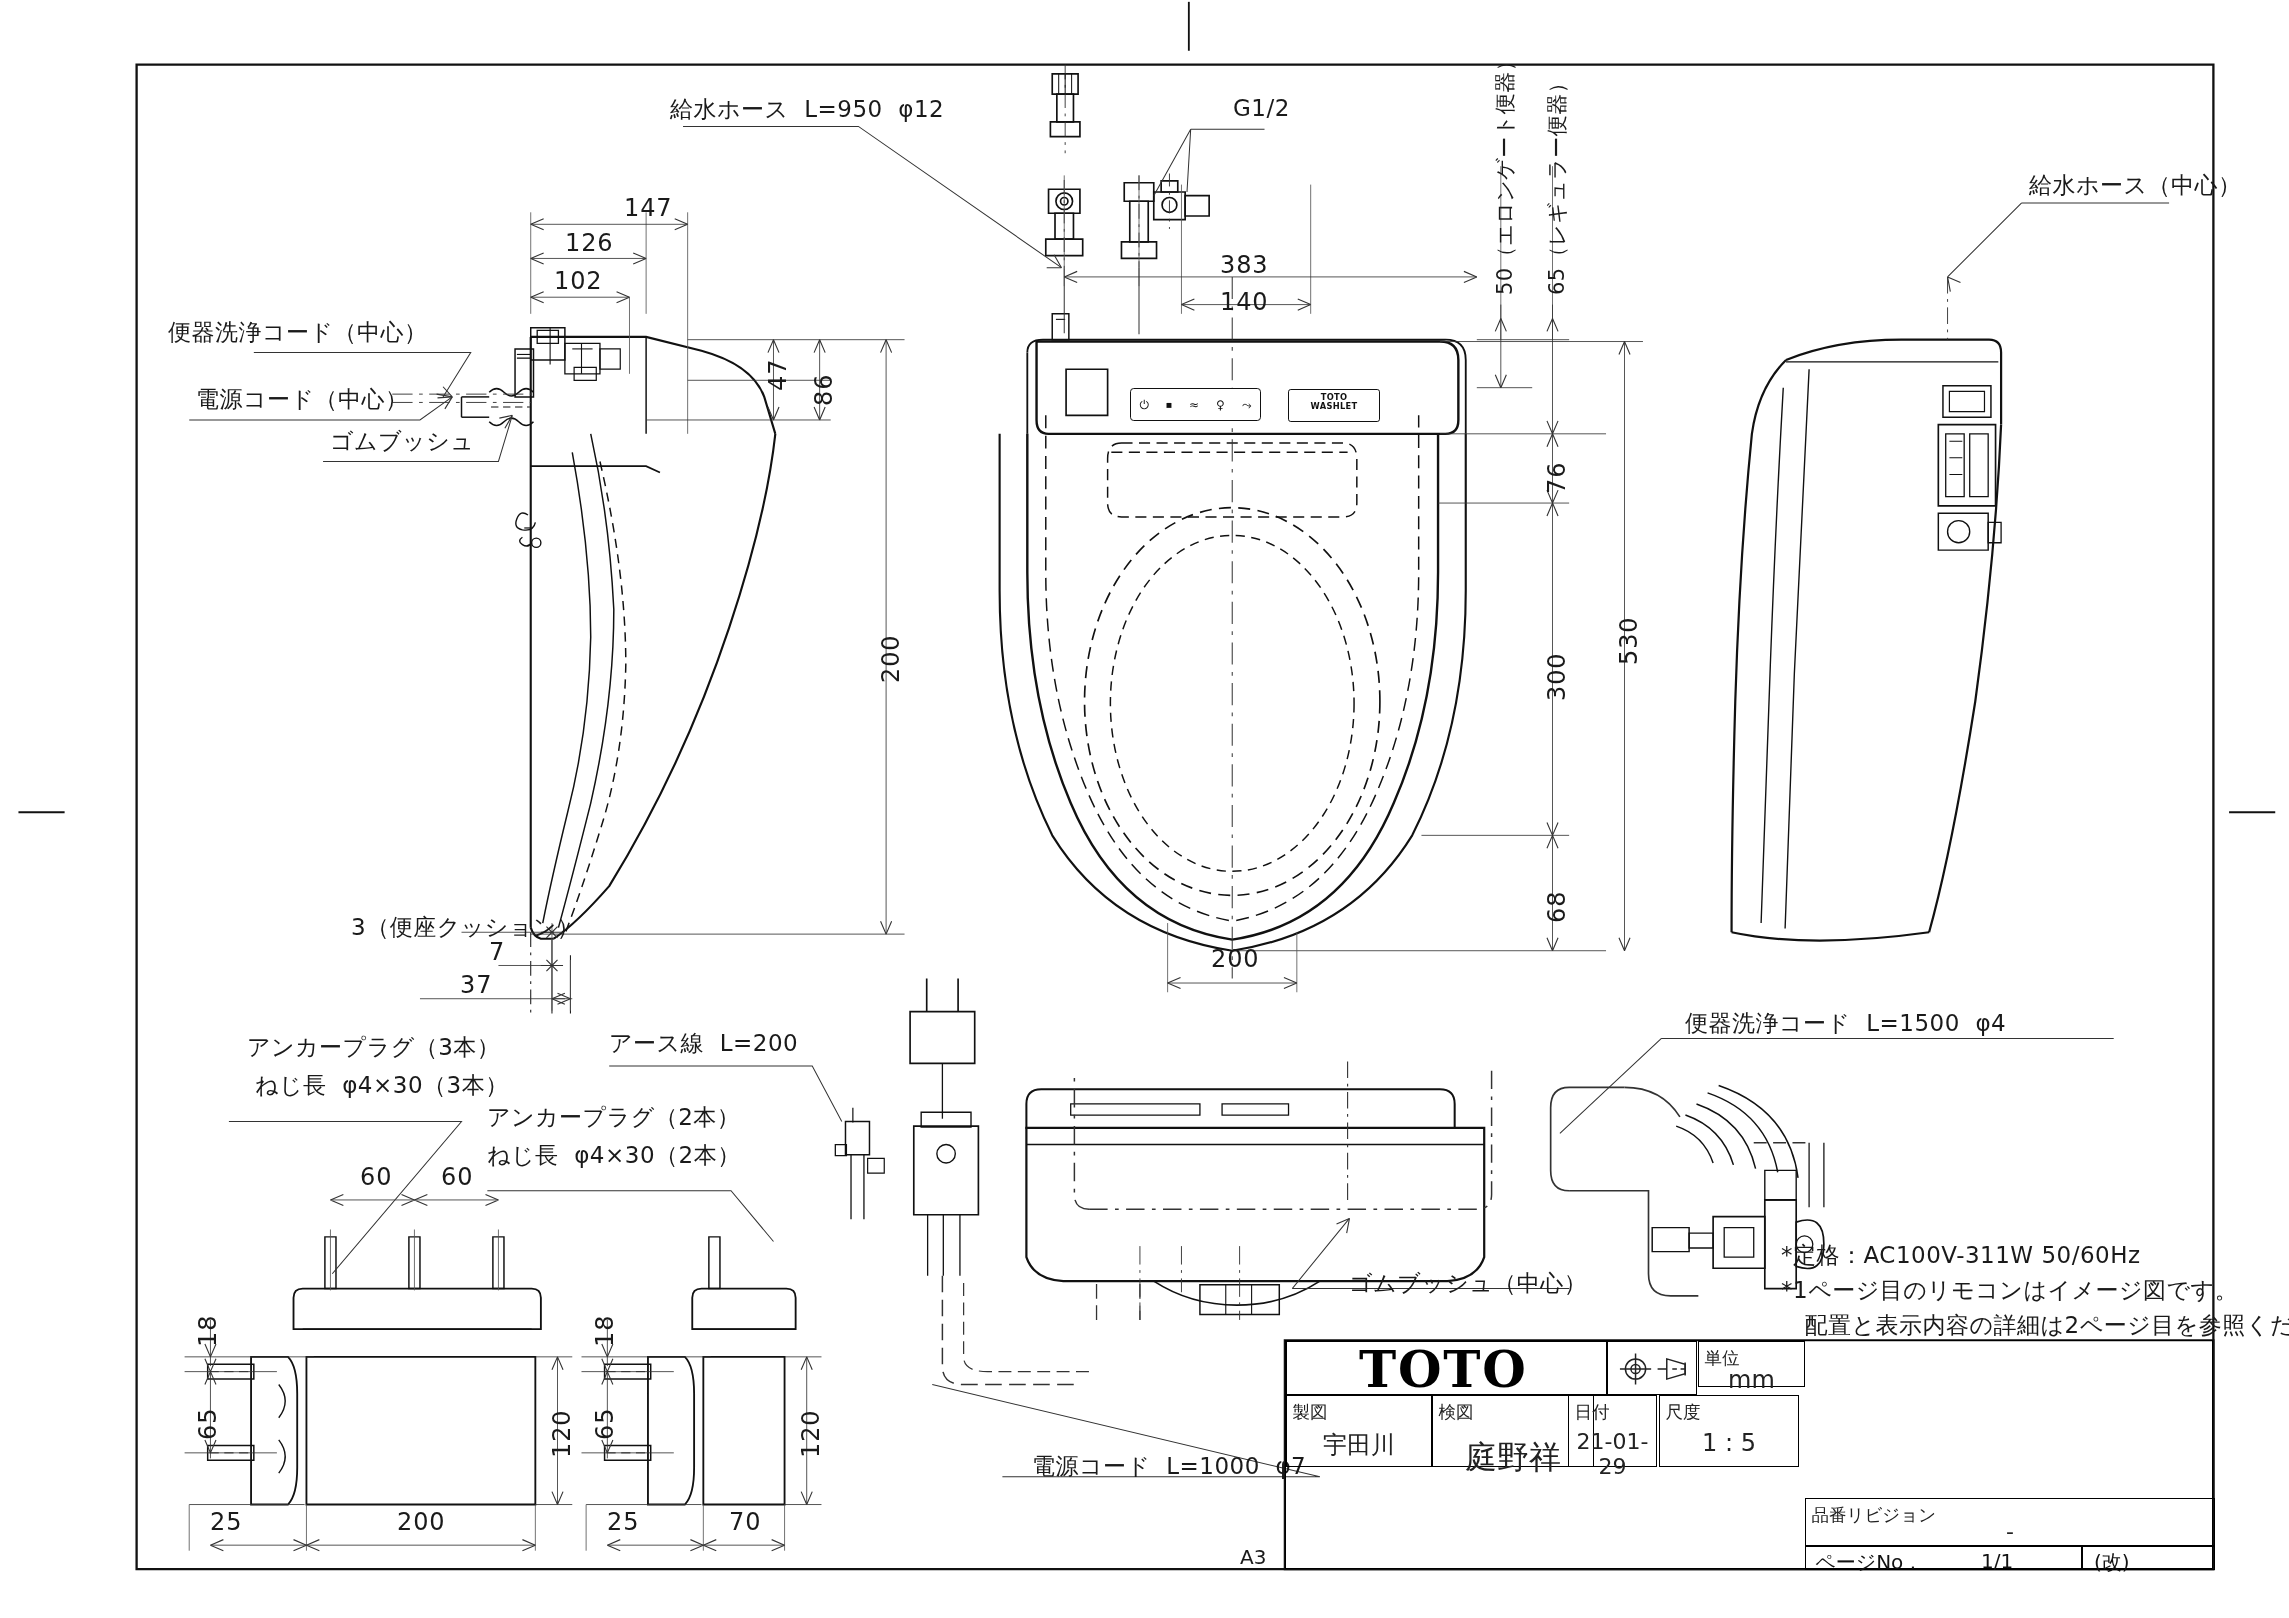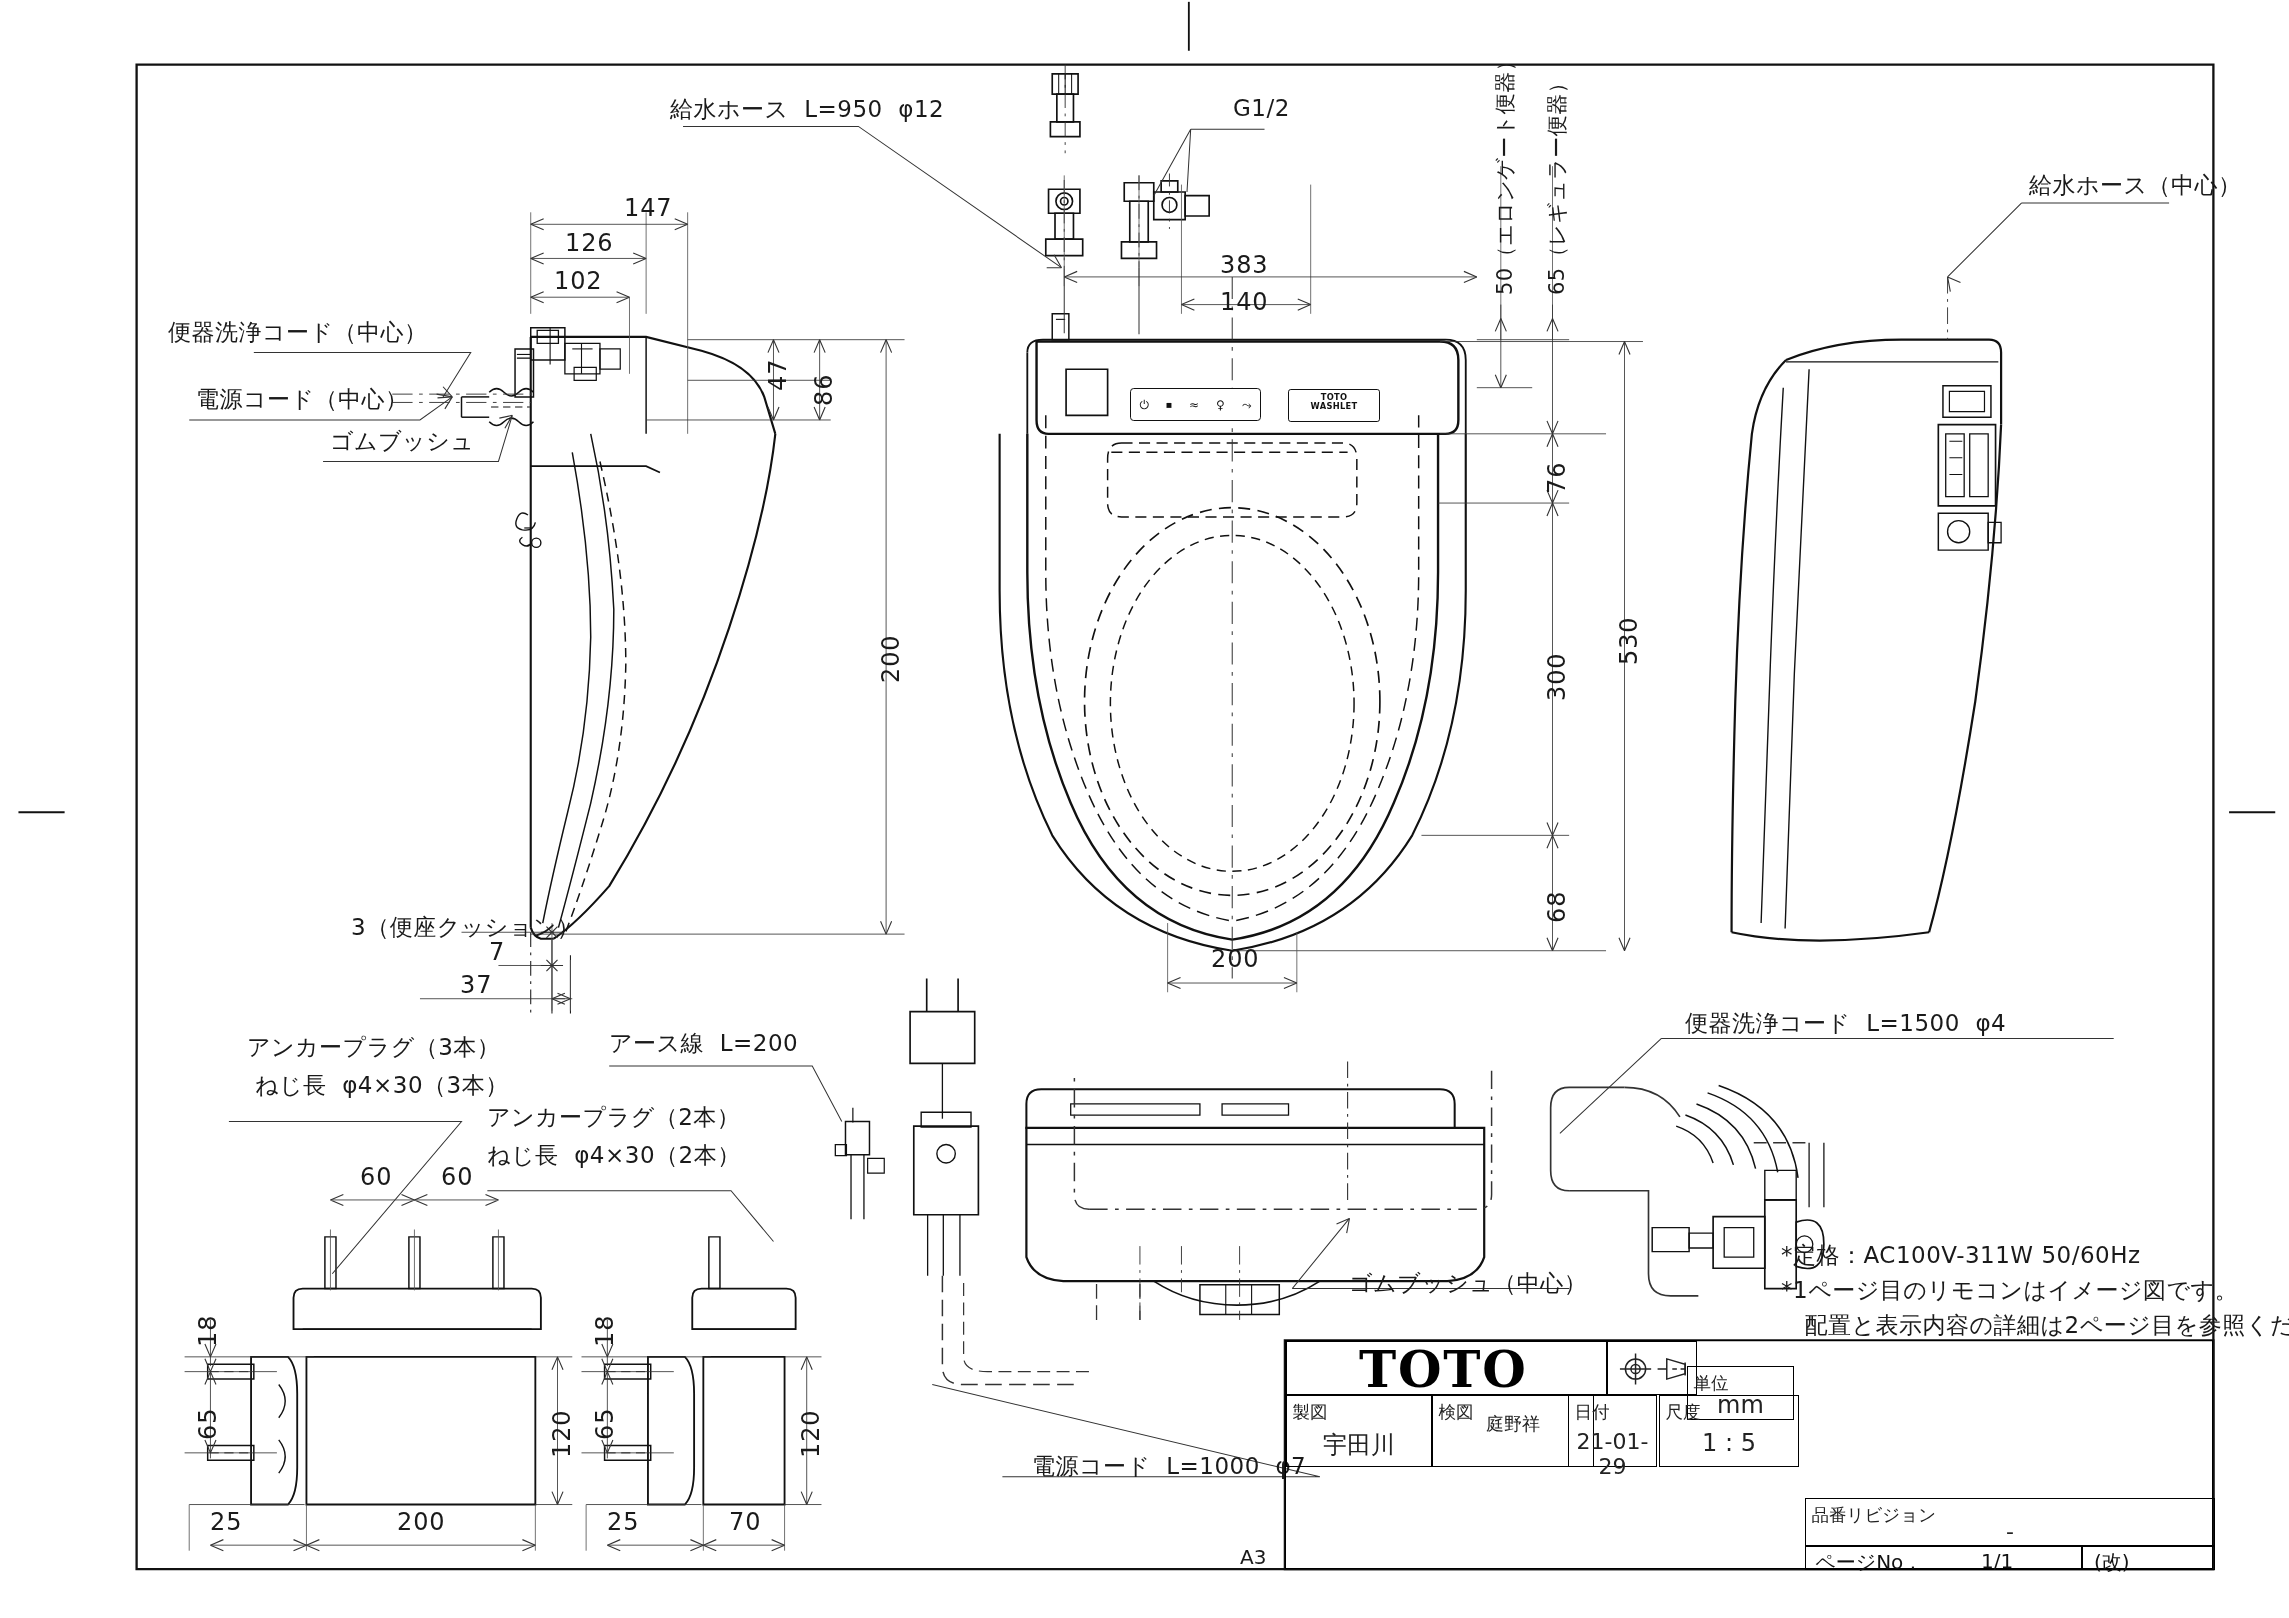--- a/index.html
+++ b/index.html
@@ -466,34 +466,34 @@
           <circle cx="30" cy="29" r="11"></circle>
           <circle cx="30" cy="29" r="5"></circle>
           <path d="M30 12 v34 M13 29 h34"></path>
           <path d="M54 29 h10 M64 18 L84 24 V34 L64 40 Z"></path>
           <path d="M70 29 h18" stroke-dasharray="5 4"></path>
           <path d="M84 22 v14"></path>
         </g>
       </svg>
     </div>
 
-    <div class="tbcell" style="left:401px;top:0;width:107px;height:54px;margin-top:25px;">
+    <div class="tbcell" style="left:412px;top:0;width:107px;height:46px;">
       <span class="tbtag">単位</span>
       <span class="tbval" style="top:24px;font-size:24px;">mm</span>
     </div>
 
 
     <div class="tbcell" style="left:0;top:54px;width:146px;height:72px;">
       <span class="tbtag">製図</span>
       <span class="tbval" style="top:33px;font-size:24px;">宇田川</span>
     </div>
 
     <div class="tbcell" style="left:146px;top:54px;width:162px;height:72px;">
       <span class="tbtag">検図</span>
-      <span class="tbval" style="top:16px;font-size:18px;">庭野祥</span>
+      <span class="tbval" style="top:40px;font-size:32px;">庭野祥</span>
     </div>
 
     <div class="tbcell" style="left:282px;top:54px;width:89px;height:72px;">
       <span class="tbtag">日付</span>
       <span class="tbval" style="top:33px;font-size:22px;">21-01-29</span>
     </div>
 
     <div class="tbcell" style="left:373px;top:54px;width:140px;height:72px;text-decoration:underline;">
       <span class="tbtag">尺度</span>
       <span class="tbval" style="top:33px;font-size:24px;">1 : 5</span>

